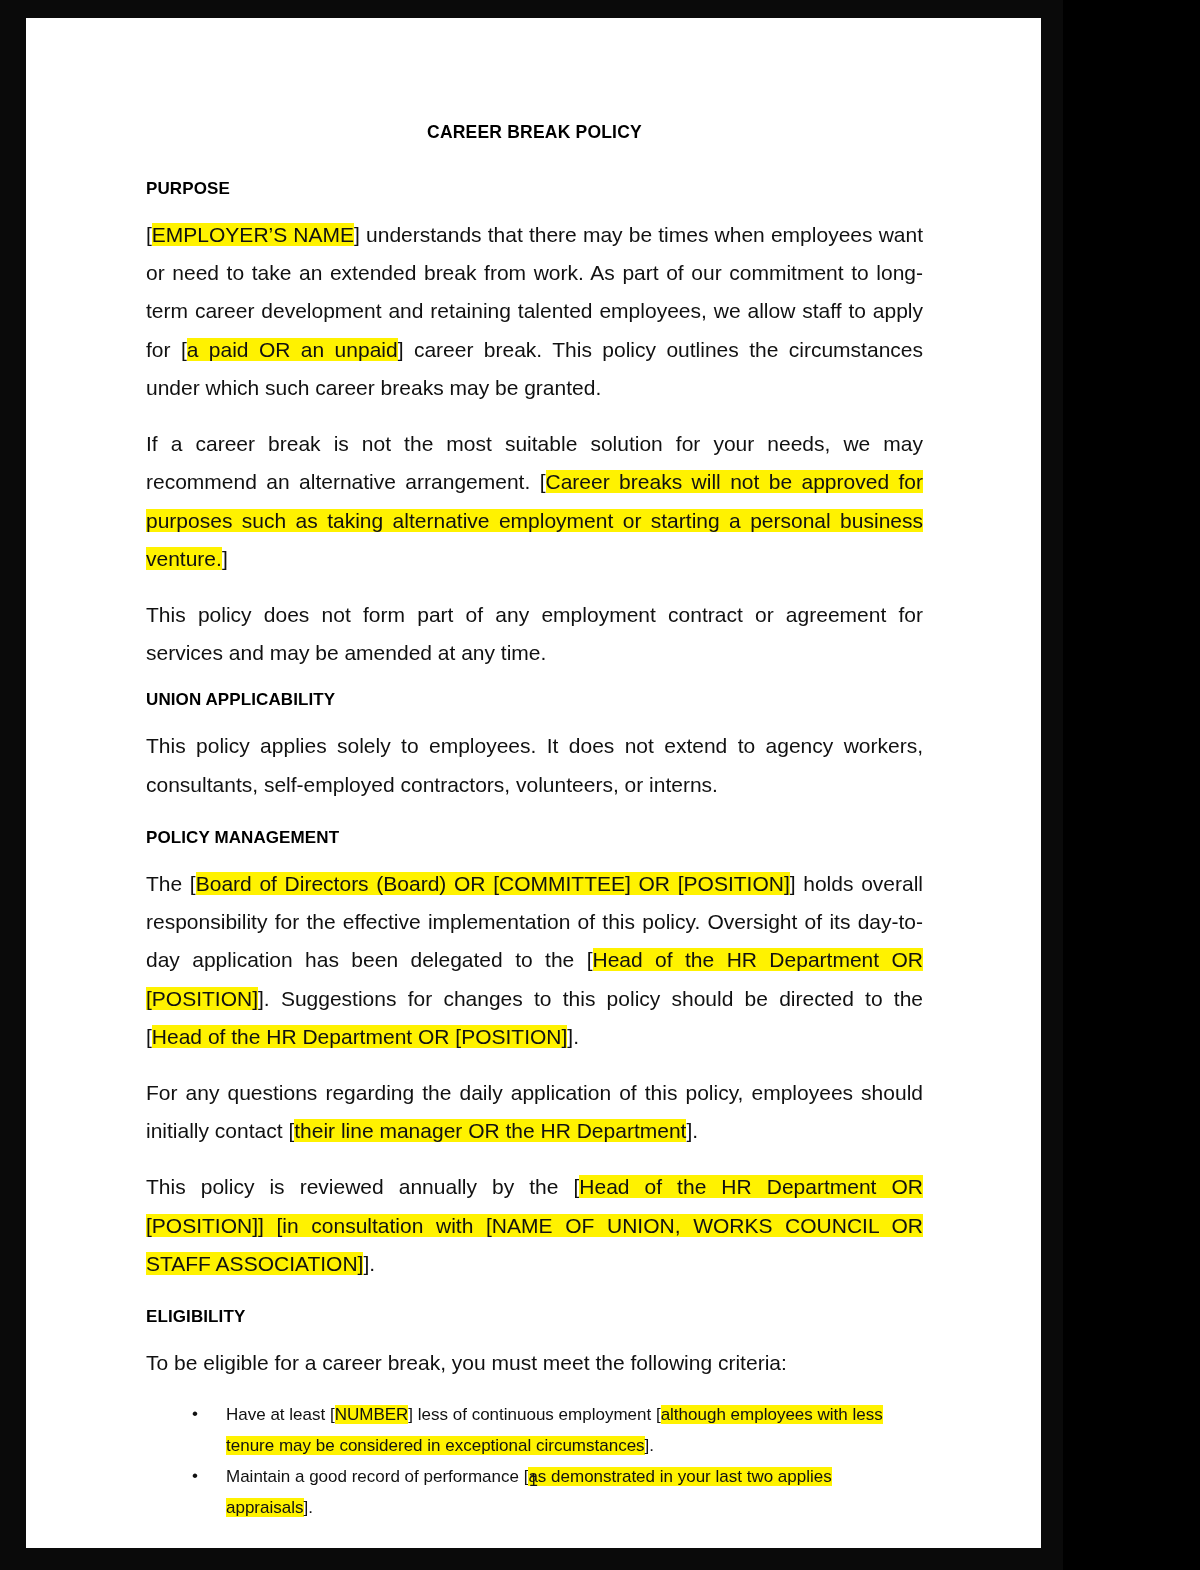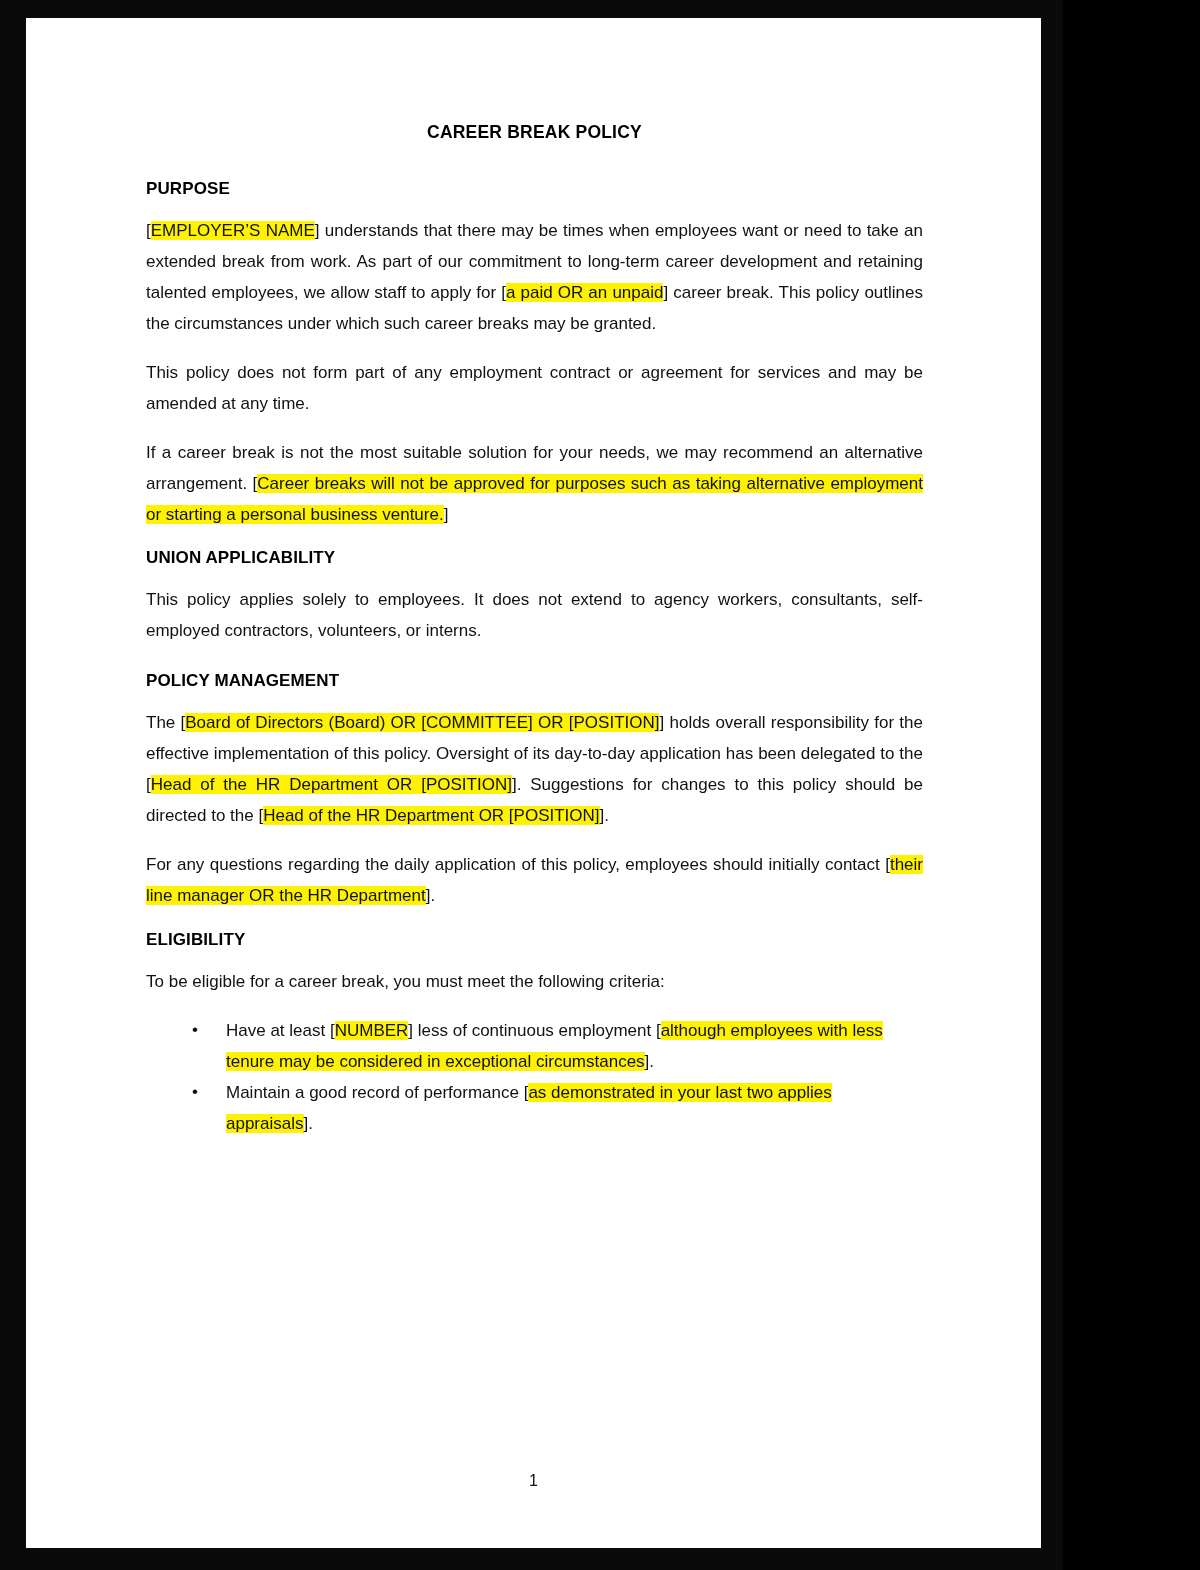--- a/index.html
+++ b/index.html
@@ -38,21 +38,21 @@
     margin: 0 0 36px 0;
   }
   h2.section {
     font-weight: bold;
     font-size: 17px;
     color: #000;
     margin: 0 0 17px 0;
     letter-spacing: 0.1px;
   }
   p.para {
-    font-size: 17px;
+    font-size: 21px;
     line-height: 1.82;
     color: #111;
     text-align: justify;
     margin: 0 0 18px 0;
     text-justify: inter-word;
   }
   p.para.last-of-block {
     margin-bottom: 24px;
   }
   .hl {
@@ -94,34 +94,35 @@
 
 <div class="page-frame">
   <div class="page">
 
     <div class="doc-title">CAREER BREAK POLICY</div>
 
     <h2 class="section">PURPOSE</h2>
 
     <p class="para"><span>[</span><span class="hl">EMPLOYER’S NAME</span><span>] understands that there may be times when employees want or need to take an extended break from work. As part of our commitment to long-term career development and retaining talented employees, we allow staff to apply for [</span><span class="hl">a paid OR an unpaid</span><span>] career break. This policy outlines the circumstances under which such career breaks may be granted.</span></p>
 
+    <p class="para"><span>If a career break is not the most suitable solution for your needs, we may recommend an alternative arrangement. [</span><span class="hl">Career breaks will not be approved for purposes such as taking alternative employment or starting a personal business venture.</span><span>]</span></p>
+
     <p class="para">This policy does not form part of any employment contract or agreement for services and may be amended at any time.</p>
-
-    <p class="para"><span>If a career break is not the most suitable solution for your needs, we may recommend an alternative arrangement. [</span><span class="hl">Career breaks will not be approved for purposes such as taking alternative employment or starting a personal business venture.</span><span>]</span></p>
 
 
     <h2 class="section">UNION APPLICABILITY</h2>
     <p class="para last-of-block">This policy applies solely to employees. It does not extend to agency workers, consultants, self-employed contractors, volunteers, or interns.</p>
 
     <h2 class="section">POLICY MANAGEMENT</h2>
 
     <p class="para"><span>The [</span><span class="hl">Board of Directors (Board) OR [COMMITTEE] OR [POSITION]</span><span>] holds overall responsibility for the effective implementation of this policy. Oversight of its day-to-day application has been delegated to the [</span><span class="hl">Head of the HR Department OR [POSITION]</span><span>]. Suggestions for changes to this policy should be directed to the [</span><span class="hl">Head of the HR Department OR [POSITION]</span><span>].</span></p>
 
     <p class="para"><span>For any questions regarding the daily application of this policy, employees should initially contact [</span><span class="hl">their line manager OR the HR Department</span><span>].</span></p>
 
+    <p class="para last-of-block"><span>This policy is reviewed annually by the [</span><span class="hl">Head of the HR Department OR [POSITION]] [in consultation with [NAME OF UNION, WORKS COUNCIL OR STAFF ASSOCIATION]</span><span>].</span></p>
 
     <h2 class="section">ELIGIBILITY</h2>
     <p class="para">To be eligible for a career break, you must meet the following criteria:</p>
 
     <ul class="criteria">
       <li><span>Have at least [</span><span class="hl">NUMBER</span><span>] less of continuous employment [</span><span class="hl">although employees with less tenure may be considered in exceptional circumstances</span><span>].</span></li>
       <li><span>Maintain a good record of performance [</span><span class="hl">as demonstrated in your last two applies appraisals</span><span>].</span></li>
     </ul>
 
 

